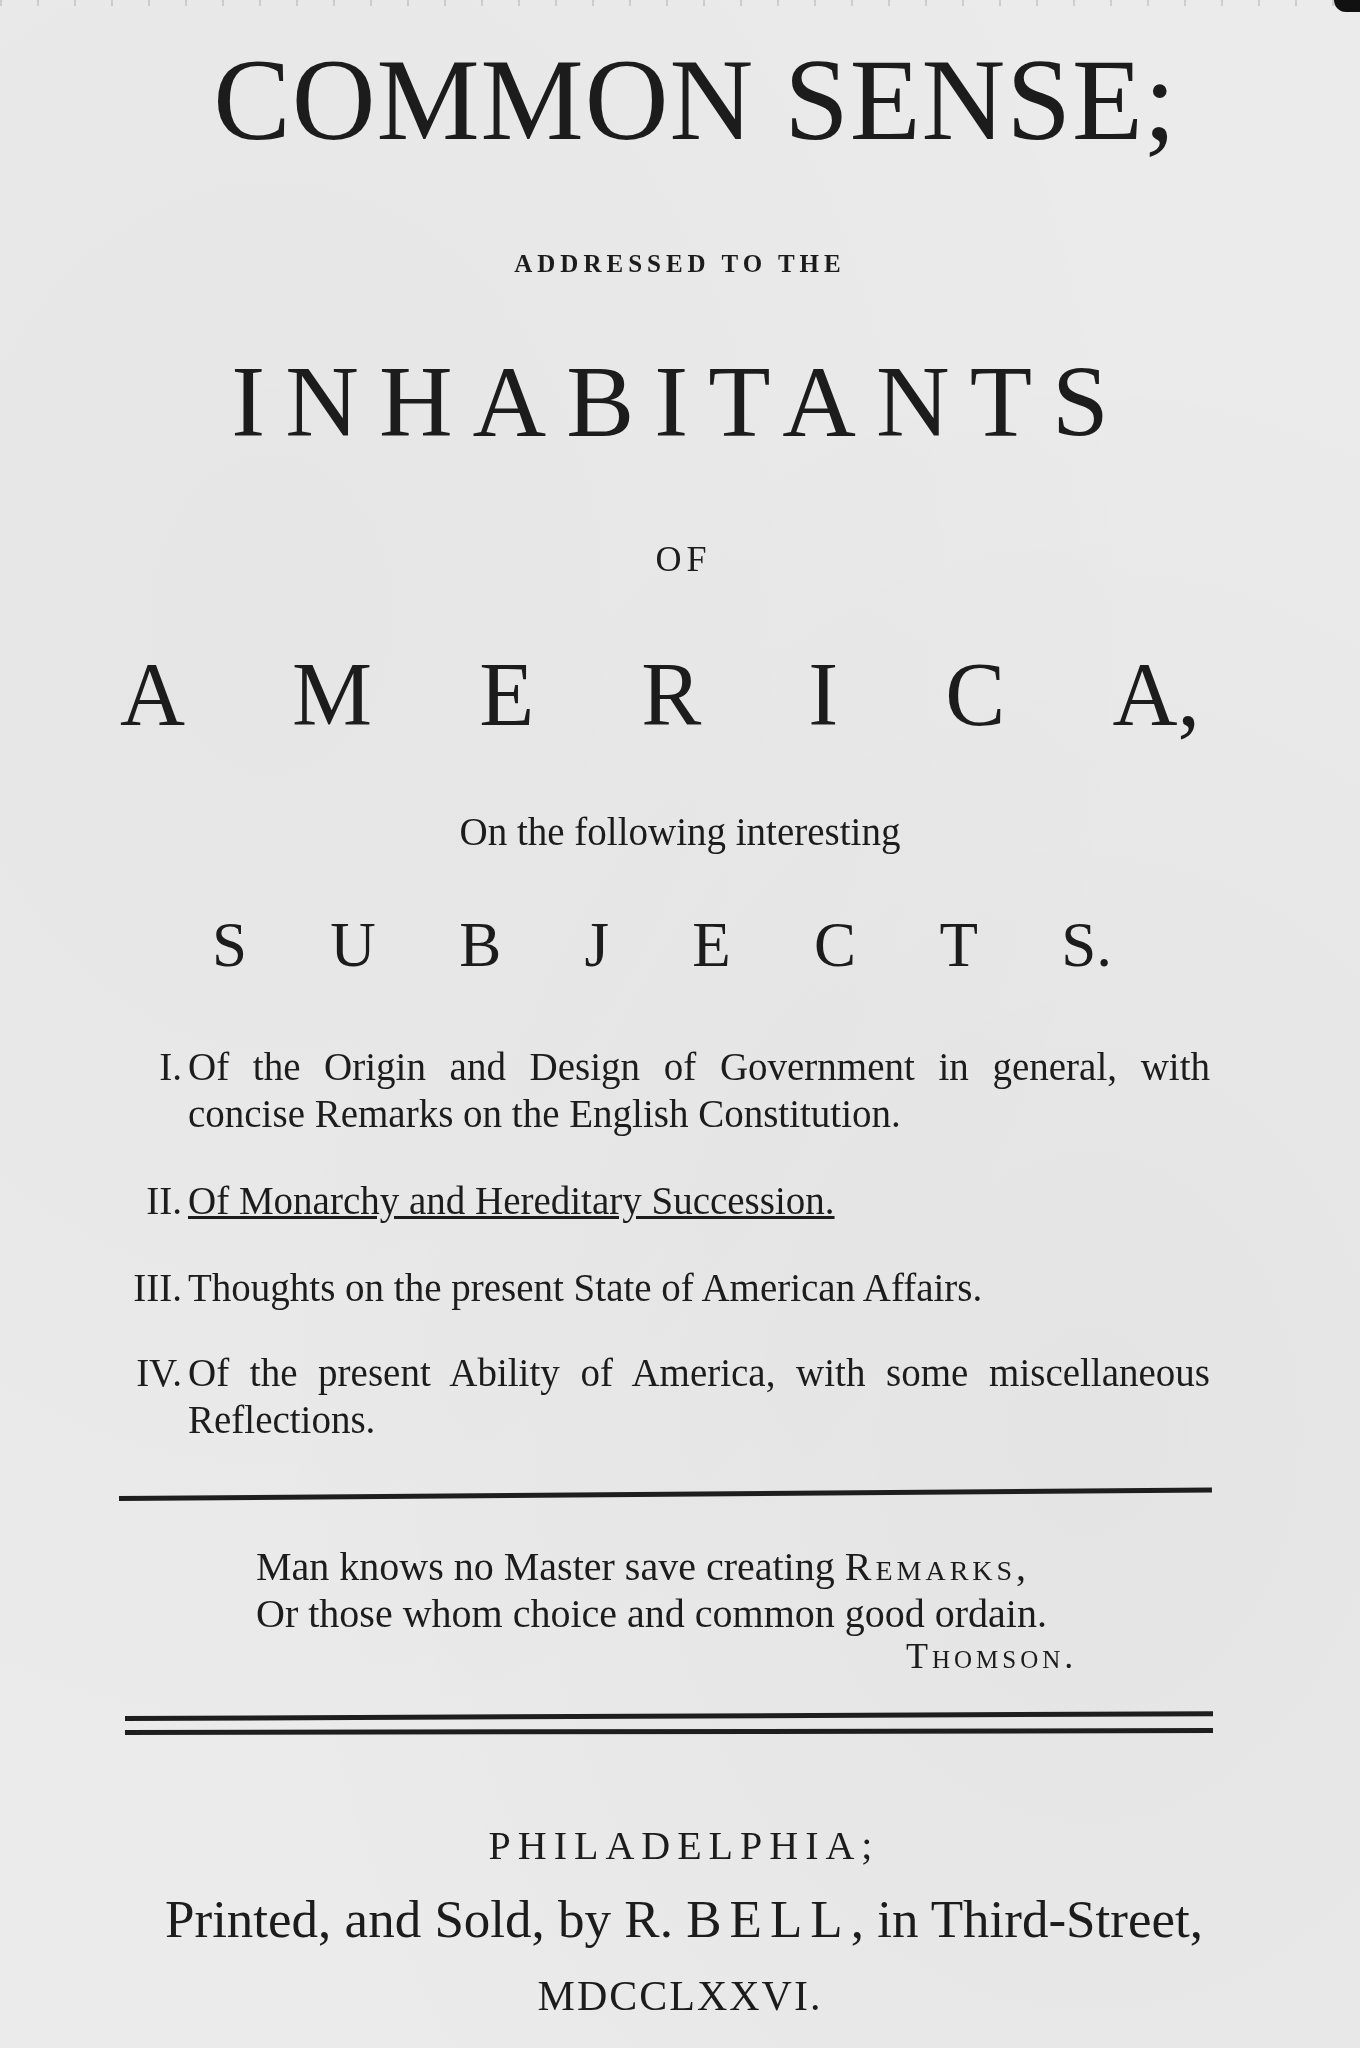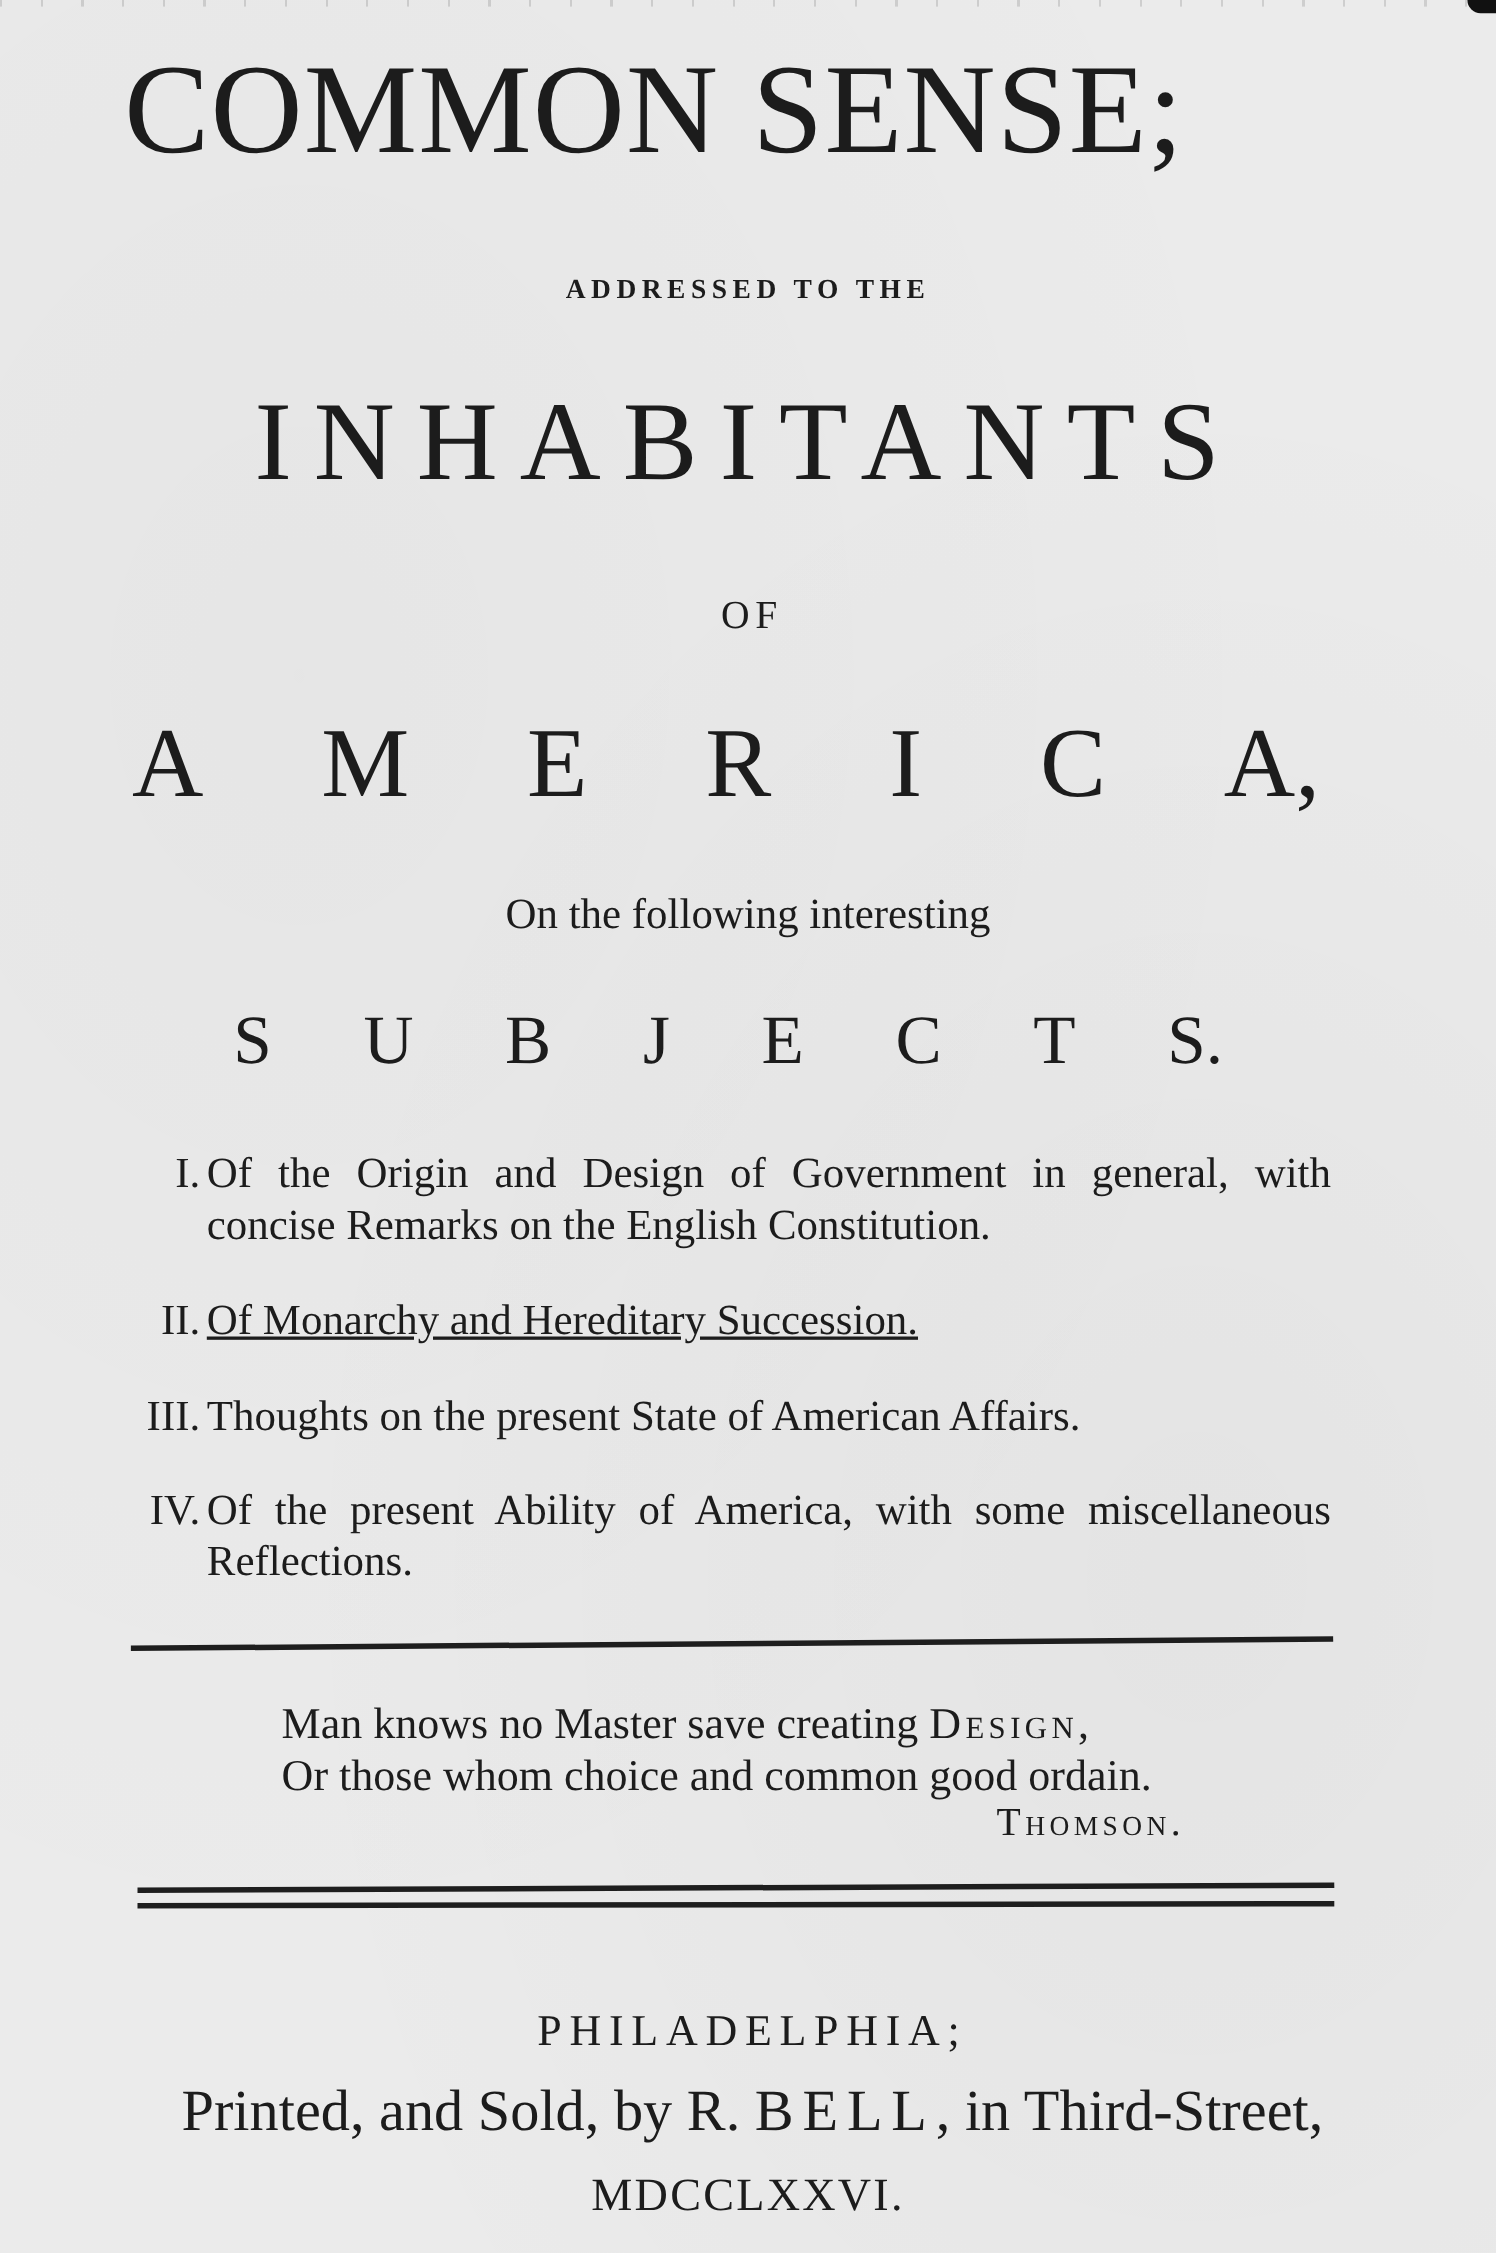--- a/index.html
+++ b/index.html
@@ -22,21 +22,21 @@
   }
   .edge-top {
     position: absolute; left: 0; top: 0; width: 1360px; height: 6px;
     background: repeating-linear-gradient(90deg, rgba(0,0,0,0.25) 0 2px, transparent 2px 37px);
     opacity: 0.5;
   }
   .line { position: absolute; white-space: nowrap; }
   .center { left: 0; width: 1360px; text-align: center; }
 
   .title {
-    top: 40px; left: 113px; width: 1064px; text-align: left;
+    top: 40px; left: 113px; width: 1064px; text-align: right;
     font-size: 116px; line-height: 120px; letter-spacing: 1px;
     transform: scaleY(1.0);
   }
   .addressed {
     top: 250px; font-size: 25px; letter-spacing: 5px; font-weight: bold;
   }
   .inhabitants {
     top: 352px; font-size: 102px; line-height: 100px; letter-spacing: 20px;
     box-sizing: border-box;
   }
@@ -135,21 +135,21 @@
     </div>
     <div class="item item4">
       <span class="num">IV.</span>
       <span class="txt">Of the present Ability of America, with some miscellaneous Reflections.</span>
     </div>
   </div>
 
   <div class="rule rule-top"></div>
 
   <div class="quote">
-    <div><span>Man knows no Master save creating </span><span class="sc">Design</span><span>,</span></div>
+    <div><span>Man knows no Master save creating </span><span class="sc">Remarks</span><span>,</span></div>
     <div>Or those whom choice and common good ordain.</div>
   </div>
   <div class="attribution">Thomson.</div>
 
   <div class="rule rule-d1"></div>
   <div class="rule rule-d2"></div>
 
   <div class="line center city">PHILADELPHIA;</div>
   <div class="line center printer"><span>Printed, and Sold, by R. </span><span class="spaced">BELL</span><span>, in Third-Street,</span></div>
   <div class="line center date">MDCCLXXVI.</div>

